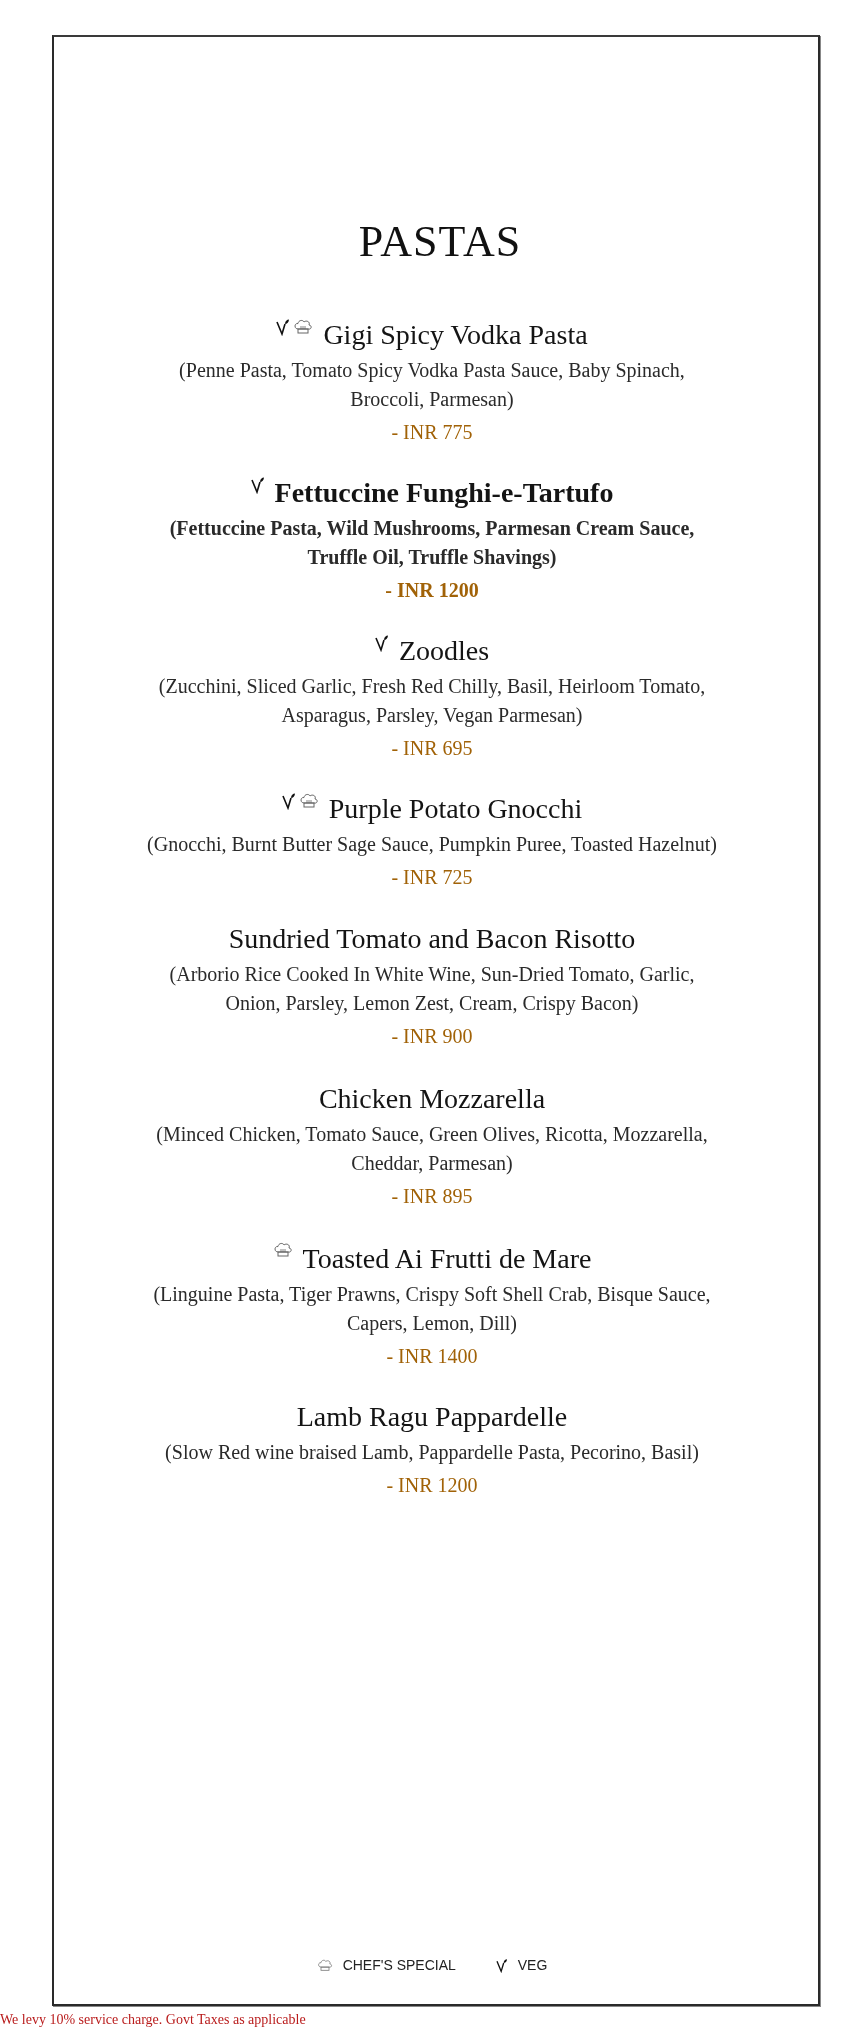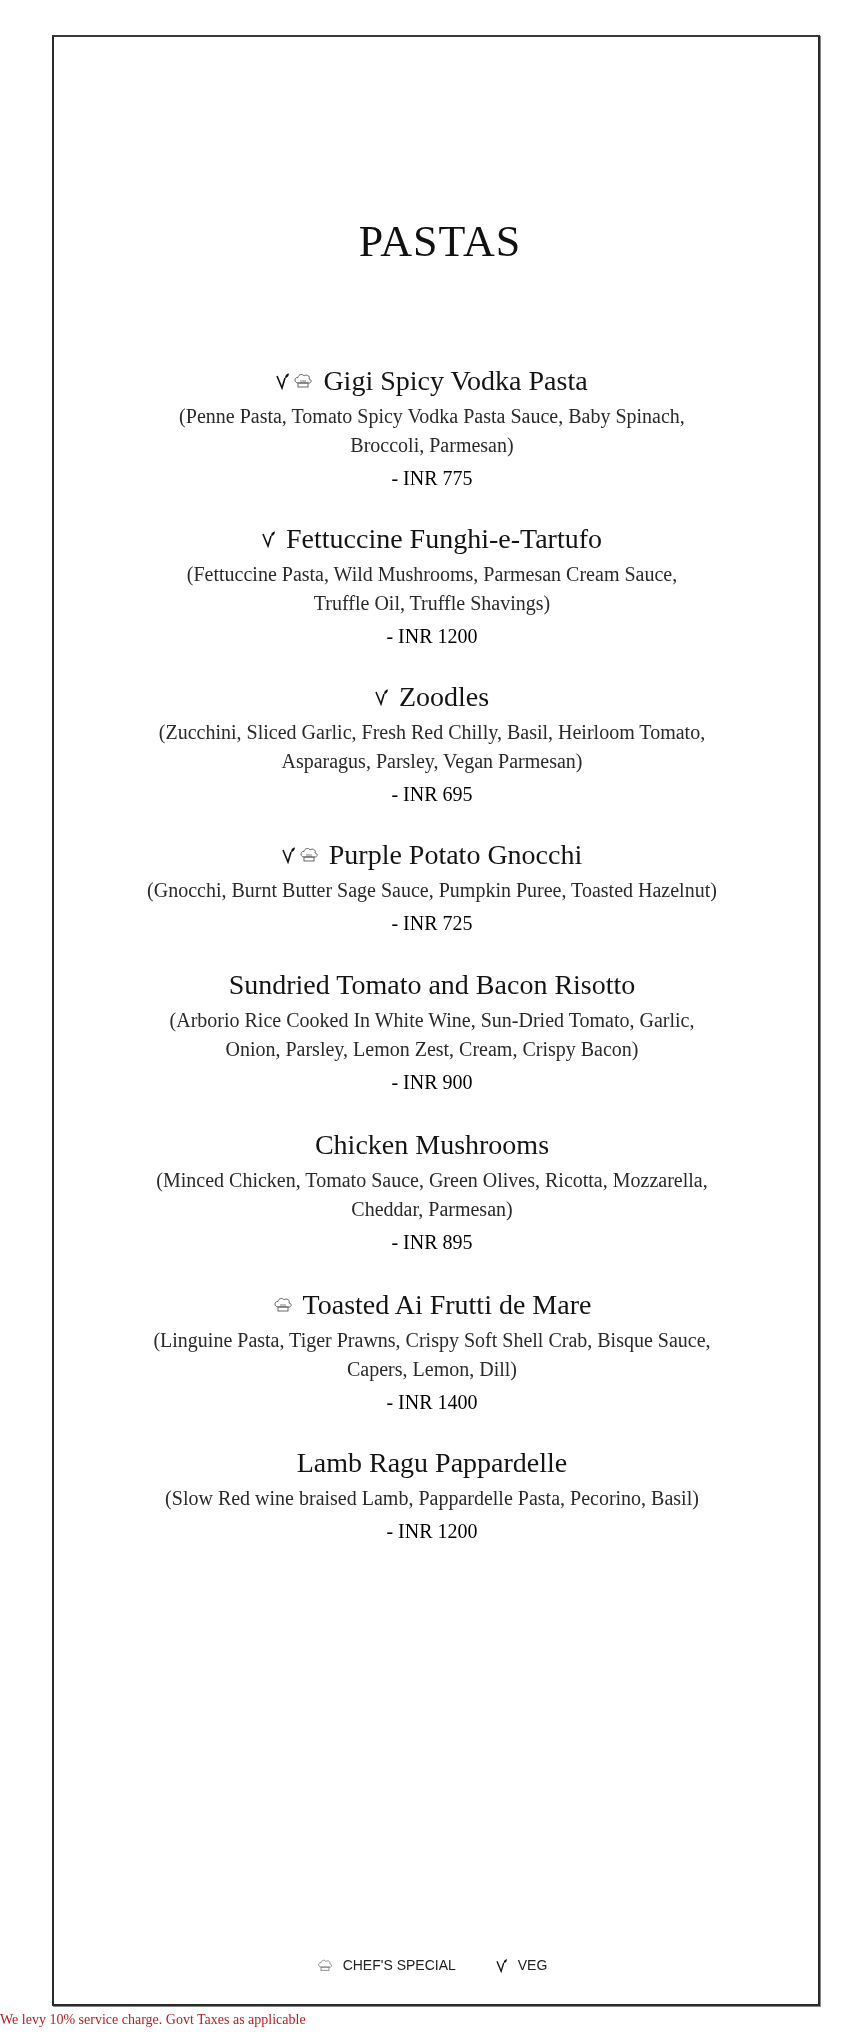--- a/index.html
+++ b/index.html
@@ -42,36 +42,35 @@
     position: absolute;
     left: 0;
     width: 864px;
     text-align: center;
   }
   .item-title {
     font-size: 28px;
     line-height: 34px;
     color: #141414;
     display: inline-flex;
-    align-items: center;
+    align-items: flex-start;
     justify-content: center;
     gap: 6px;
-    margin-top: 46px;
   }
   .item-desc {
     font-size: 20px;
     line-height: 29px;
     color: #2a2a2a;
     margin: 4px auto;
     width: 620px;
   }
   .item-price {
     font-size: 20px;
     line-height: 29px;
-    color: #000000;
+    color: #a16207;
   }
   .icons {
     display: inline-flex;
     align-items: center;
     gap: 3px;
     margin-right: 4px;
   }
   .icon svg { display: block; }
   .legend {
     position: absolute;
@@ -126,21 +125,21 @@
     </span>
     <span>Gigi Spicy Vodka Pasta</span>
   </div>
   <div class="item-desc">
     <div>(Penne Pasta, Tomato Spicy Vodka Pasta Sauce, Baby Spinach,</div>
     <div>Broccoli, Parmesan)</div>
   </div>
   <div class="item-price">- INR 775</div>
 </div>
 
-<div class="item" style="top:476px;">
+<div class="item" style="top:476px;font-weight:bold;">
   <div class="item-title">
     <span class="icons">
       <span class="icon">
         <svg width="14" height="18" viewBox="0 0 14 18">
             <path d="M1 4 L6 16 L9 6" fill="none" stroke="#111" stroke-width="1.6"></path>
             <path d="M9 6 C9 3 11 1.5 13 1.5 C13 4 11 6 9 6 Z" fill="#111"></path>
           </svg>
       </span>
     </span>
     <span>Fettuccine Funghi-e-Tartufo</span>
@@ -202,21 +201,21 @@
   </div>
   <div class="item-desc">
     <div>(Arborio Rice Cooked In White Wine, Sun-Dried Tomato, Garlic,</div>
     <div>Onion, Parsley, Lemon Zest, Cream, Crispy Bacon)</div>
   </div>
   <div class="item-price">- INR 900</div>
 </div>
 
 <div class="item" style="top:1082px;">
   <div class="item-title">
-    <span>Chicken Mushrooms</span>
+    <span>Chicken Mozzarella</span>
   </div>
   <div class="item-desc">
     <div>(Minced Chicken, Tomato Sauce, Green Olives, Ricotta, Mozzarella,</div>
     <div>Cheddar, Parmesan)</div>
   </div>
   <div class="item-price">- INR 895</div>
 </div>
 
 <div class="item" style="top:1242px;">
   <div class="item-title">

